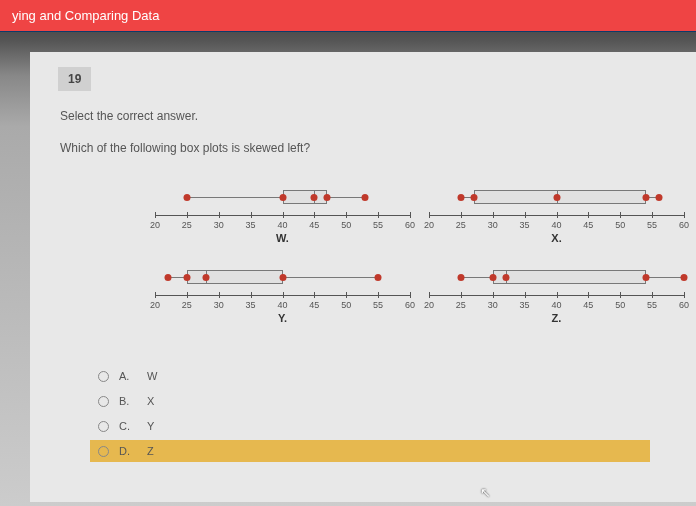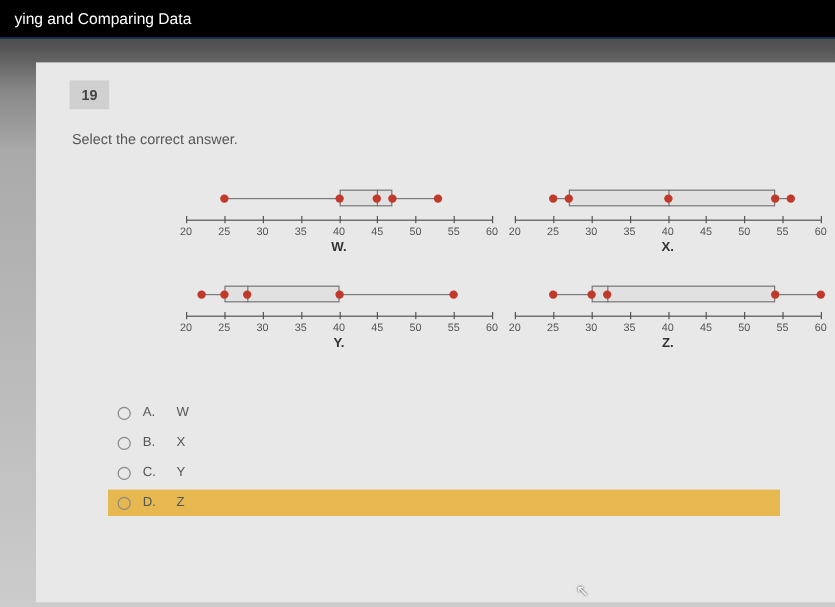--- a/index.html
+++ b/index.html
@@ -5,21 +5,21 @@
     * { margin: 0; padding: 0; box-sizing: border-box; }
     body {
       font-family: Arial, sans-serif;
       background: linear-gradient(to bottom, #333 0%, #555 8%, #888 15%, #aaa 25%, #ccc 100%);
       width: 696px;
       height: 506px;
       overflow: hidden;
       position: relative;
     }
     .header-bar {
-      background: #000000;
+      background: #ef4444;
       color: #fff;
       padding: 8px 12px;
       font-size: 13px;
       border-bottom: 1px solid #0d3a6b;
     }
     .content-area {
       background: #e8e8e8;
       margin: 20px 0 0 30px;
       padding: 15px 0 0 0;
       min-height: 450px;
@@ -151,20 +151,21 @@
 </head>
 <body>
 
 <div class="header-bar">
   <span>ying and Comparing Data</span>
 </div>
 
 <div class="content-area">
   <div class="qnum">19</div>
   <div class="instruction">Select the correct answer.</div>
+  <div class="question">Which of the following box plots is skewed left?</div>
 
   <div class="plots-container">
     <div class="plot-row">
       <div class="plot-cell" id="plot-W">
           <div class="axis"></div>
           <div class="tick" style="left: 5px;"></div>
           <div class="tick-label" style="left: 5px;">20</div>
           <div class="tick" style="left: 36.875px;"></div>
           <div class="tick-label" style="left: 36.875px;">25</div>
           <div class="tick" style="left: 68.75px;"></div>

